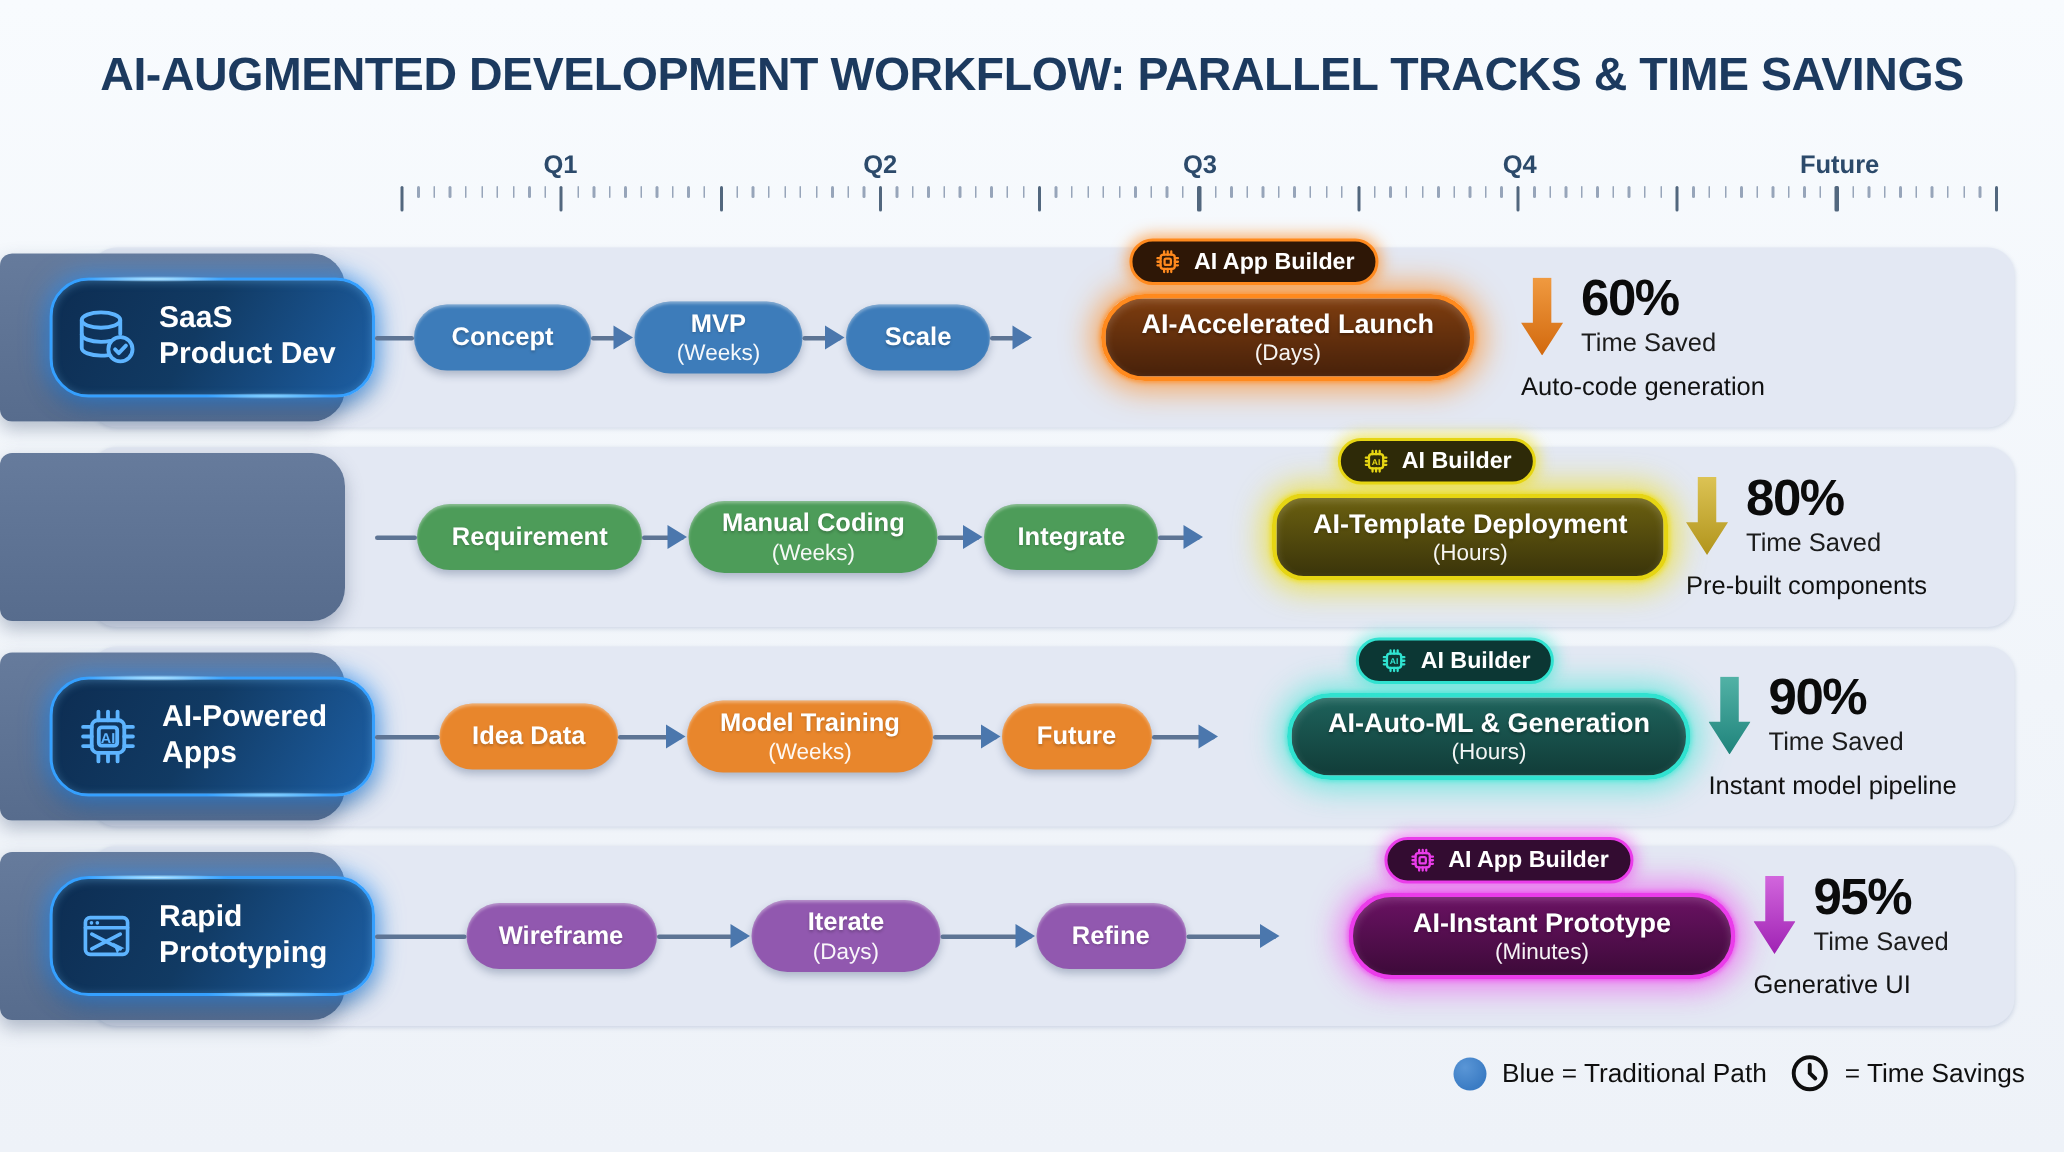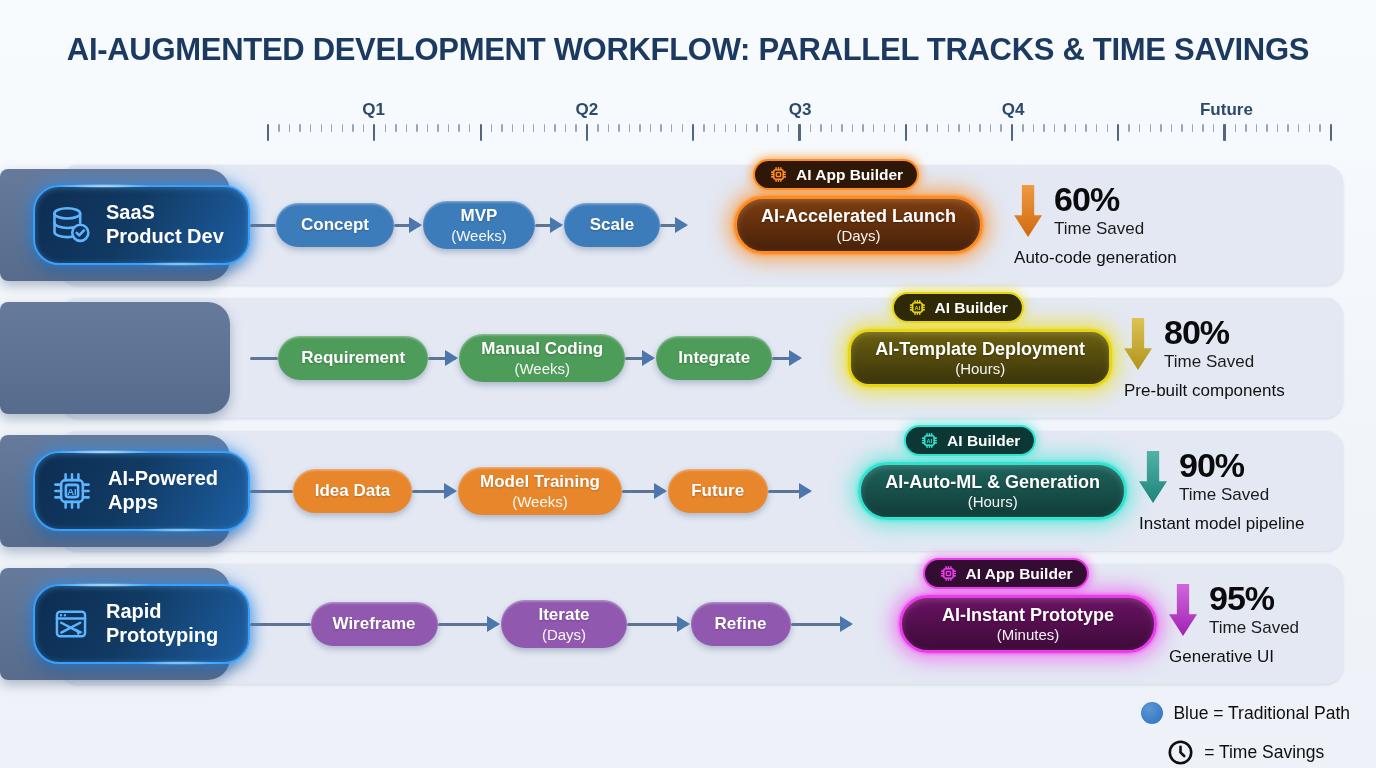--- a/index.html
+++ b/index.html
@@ -99,21 +99,21 @@
   .sv-top{display:flex;gap:12px;align-items:flex-start;}
   .down-arrow{
     width:28px;height:52px;margin-top:3px;
     background:linear-gradient(180deg,var(--arr1),var(--arr2));
     clip-path:polygon(28% 0,72% 0,72% 58%,100% 58%,50% 100%,0 58%,28% 58%);
   }
   .pct{font-size:34px;font-weight:800;letter-spacing:-1px;color:#0b0b0b;line-height:1;}
   .cap{font-size:17px;color:#1c1c1c;margin-top:3px;}
   .note{font-size:17px;color:#111;margin-top:9px;white-space:nowrap;}
   
-  .legend{position:absolute;top:702px;right:26px;display:flex;align-items:center;gap:15px;flex-direction:column;}
+  .legend{position:absolute;top:702px;right:26px;display:flex;align-items:center;gap:15px;}
   .legend-item{display:flex;align-items:center;gap:10px;white-space:nowrap;}
   .legend-label{font-size:17.5px;color:#0f0f0f;}
   .dot-blue{width:22px;height:22px;border-radius:50%;background:radial-gradient(circle at 35% 30%,#5a96d6,#3b7cc4 70%);}
   .dot-orange{
     width:19px;height:19px;border-radius:50%;
     background:radial-gradient(circle at 50% 45%,#a8450c 20%,#cf5f12 75%,#e87c1e 100%);
     box-shadow:0 0 12px 4px rgba(242,145,40,.8);
   }
   .clock{display:flex;}
 </style>

